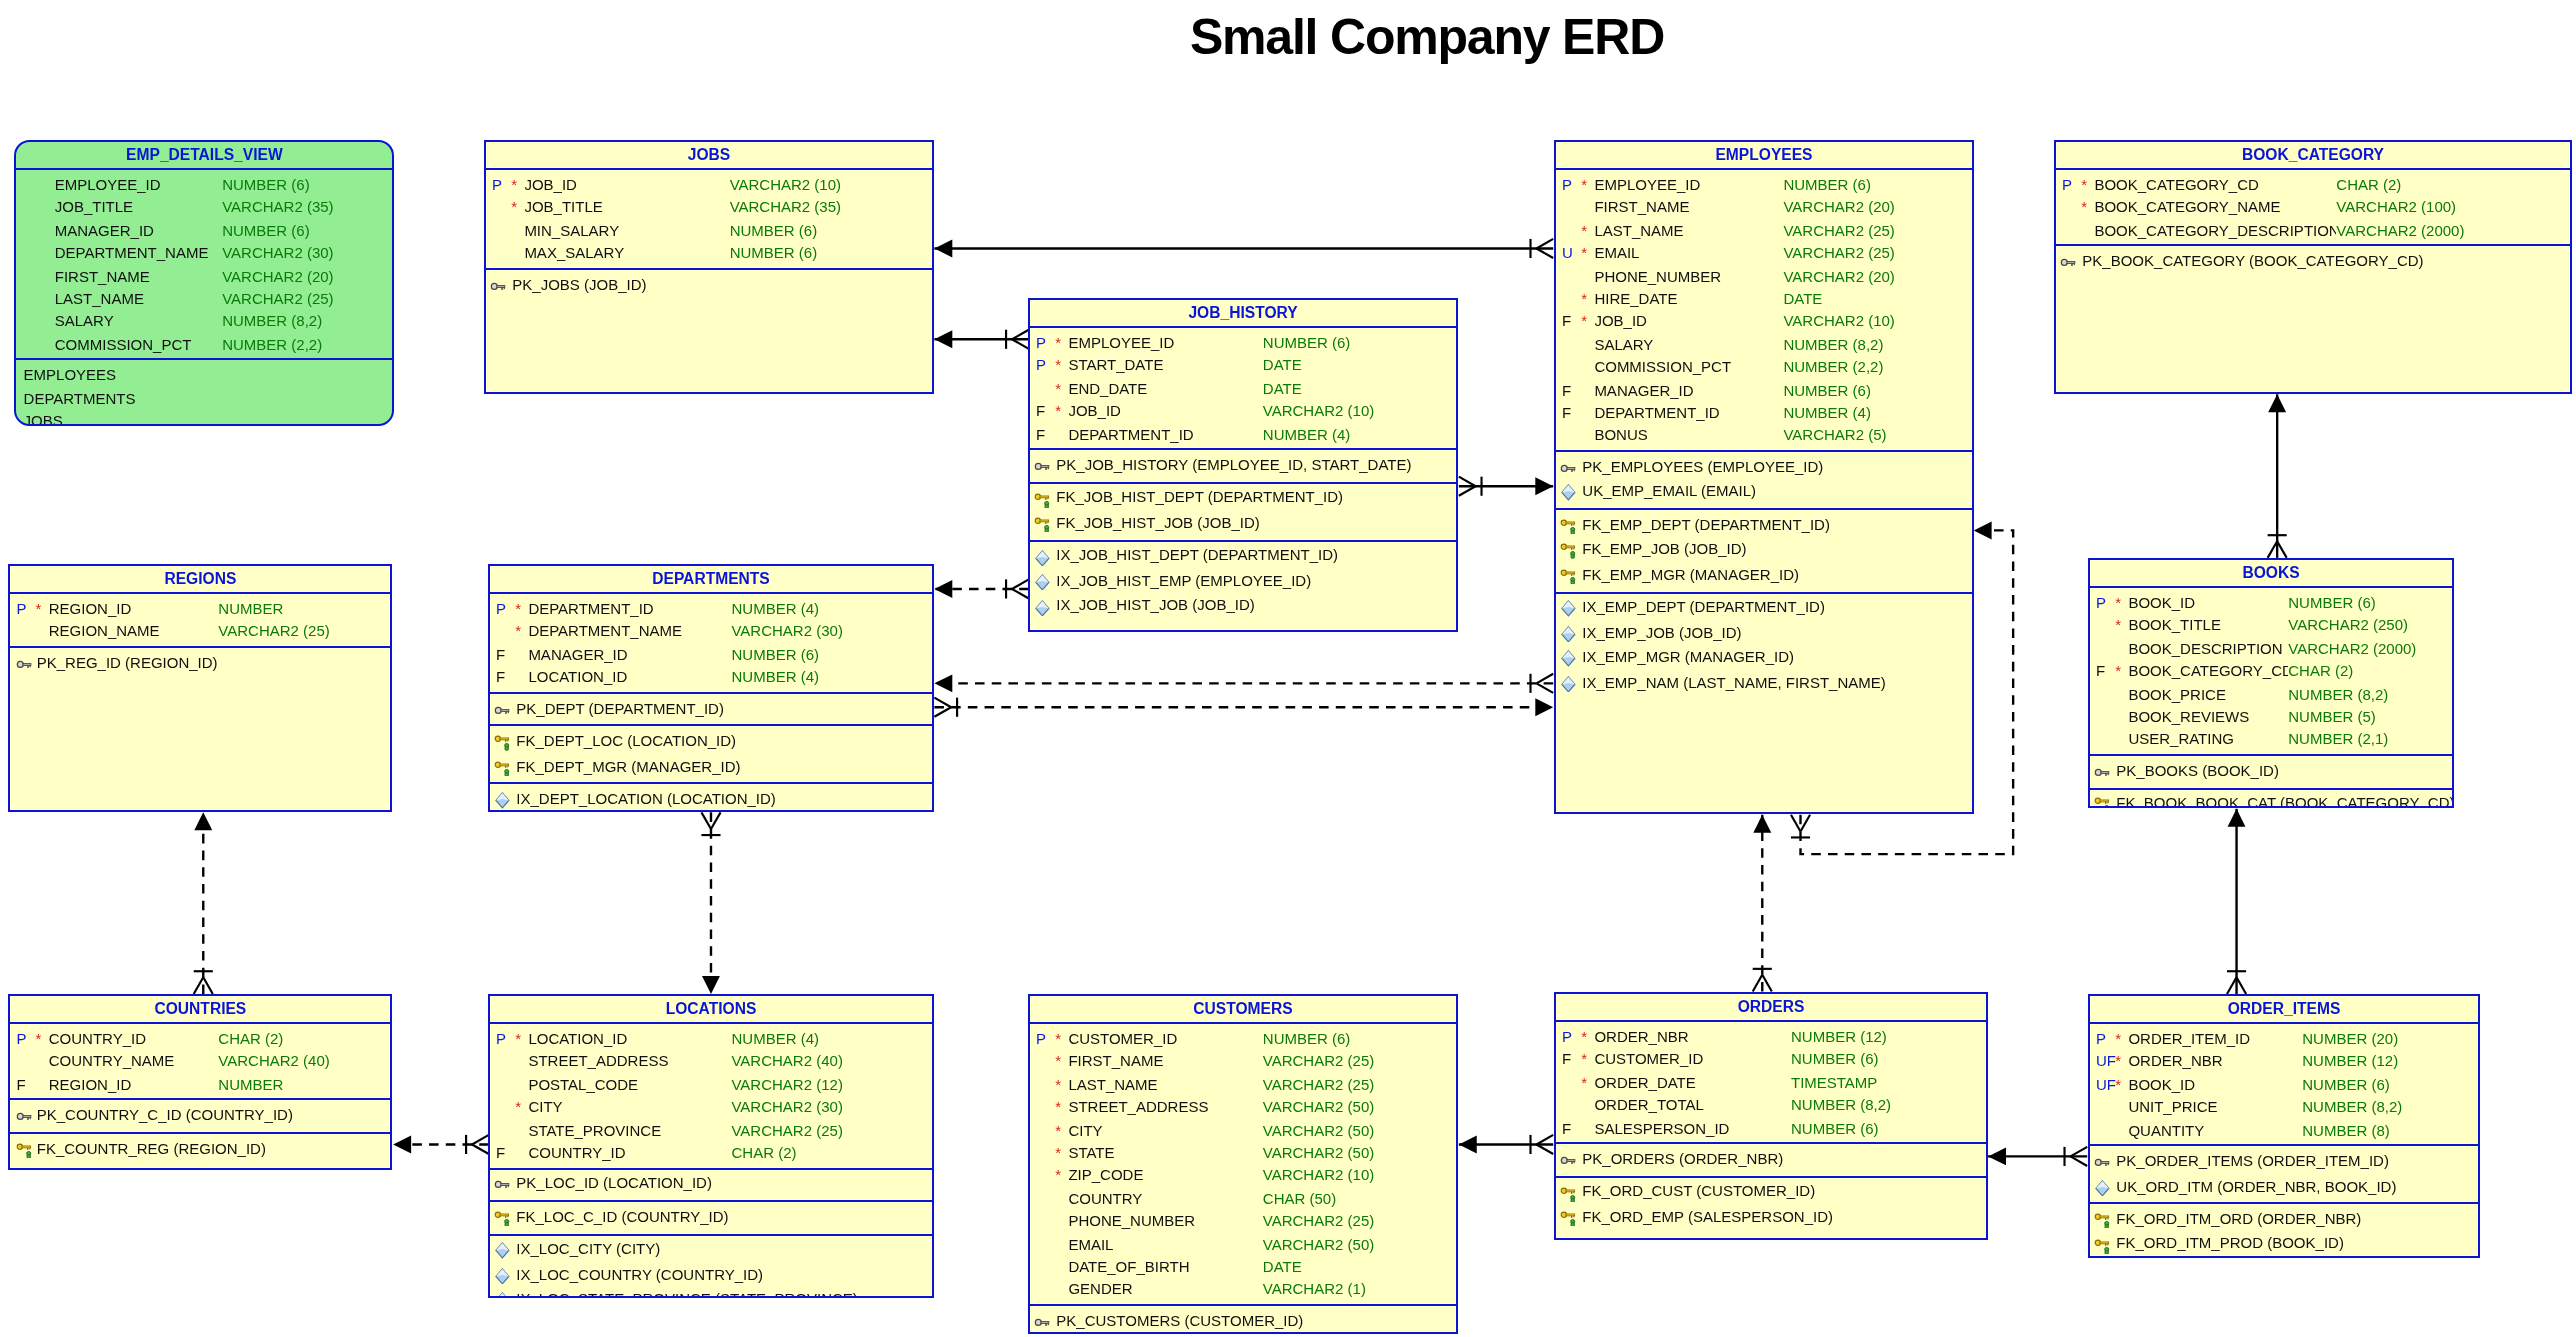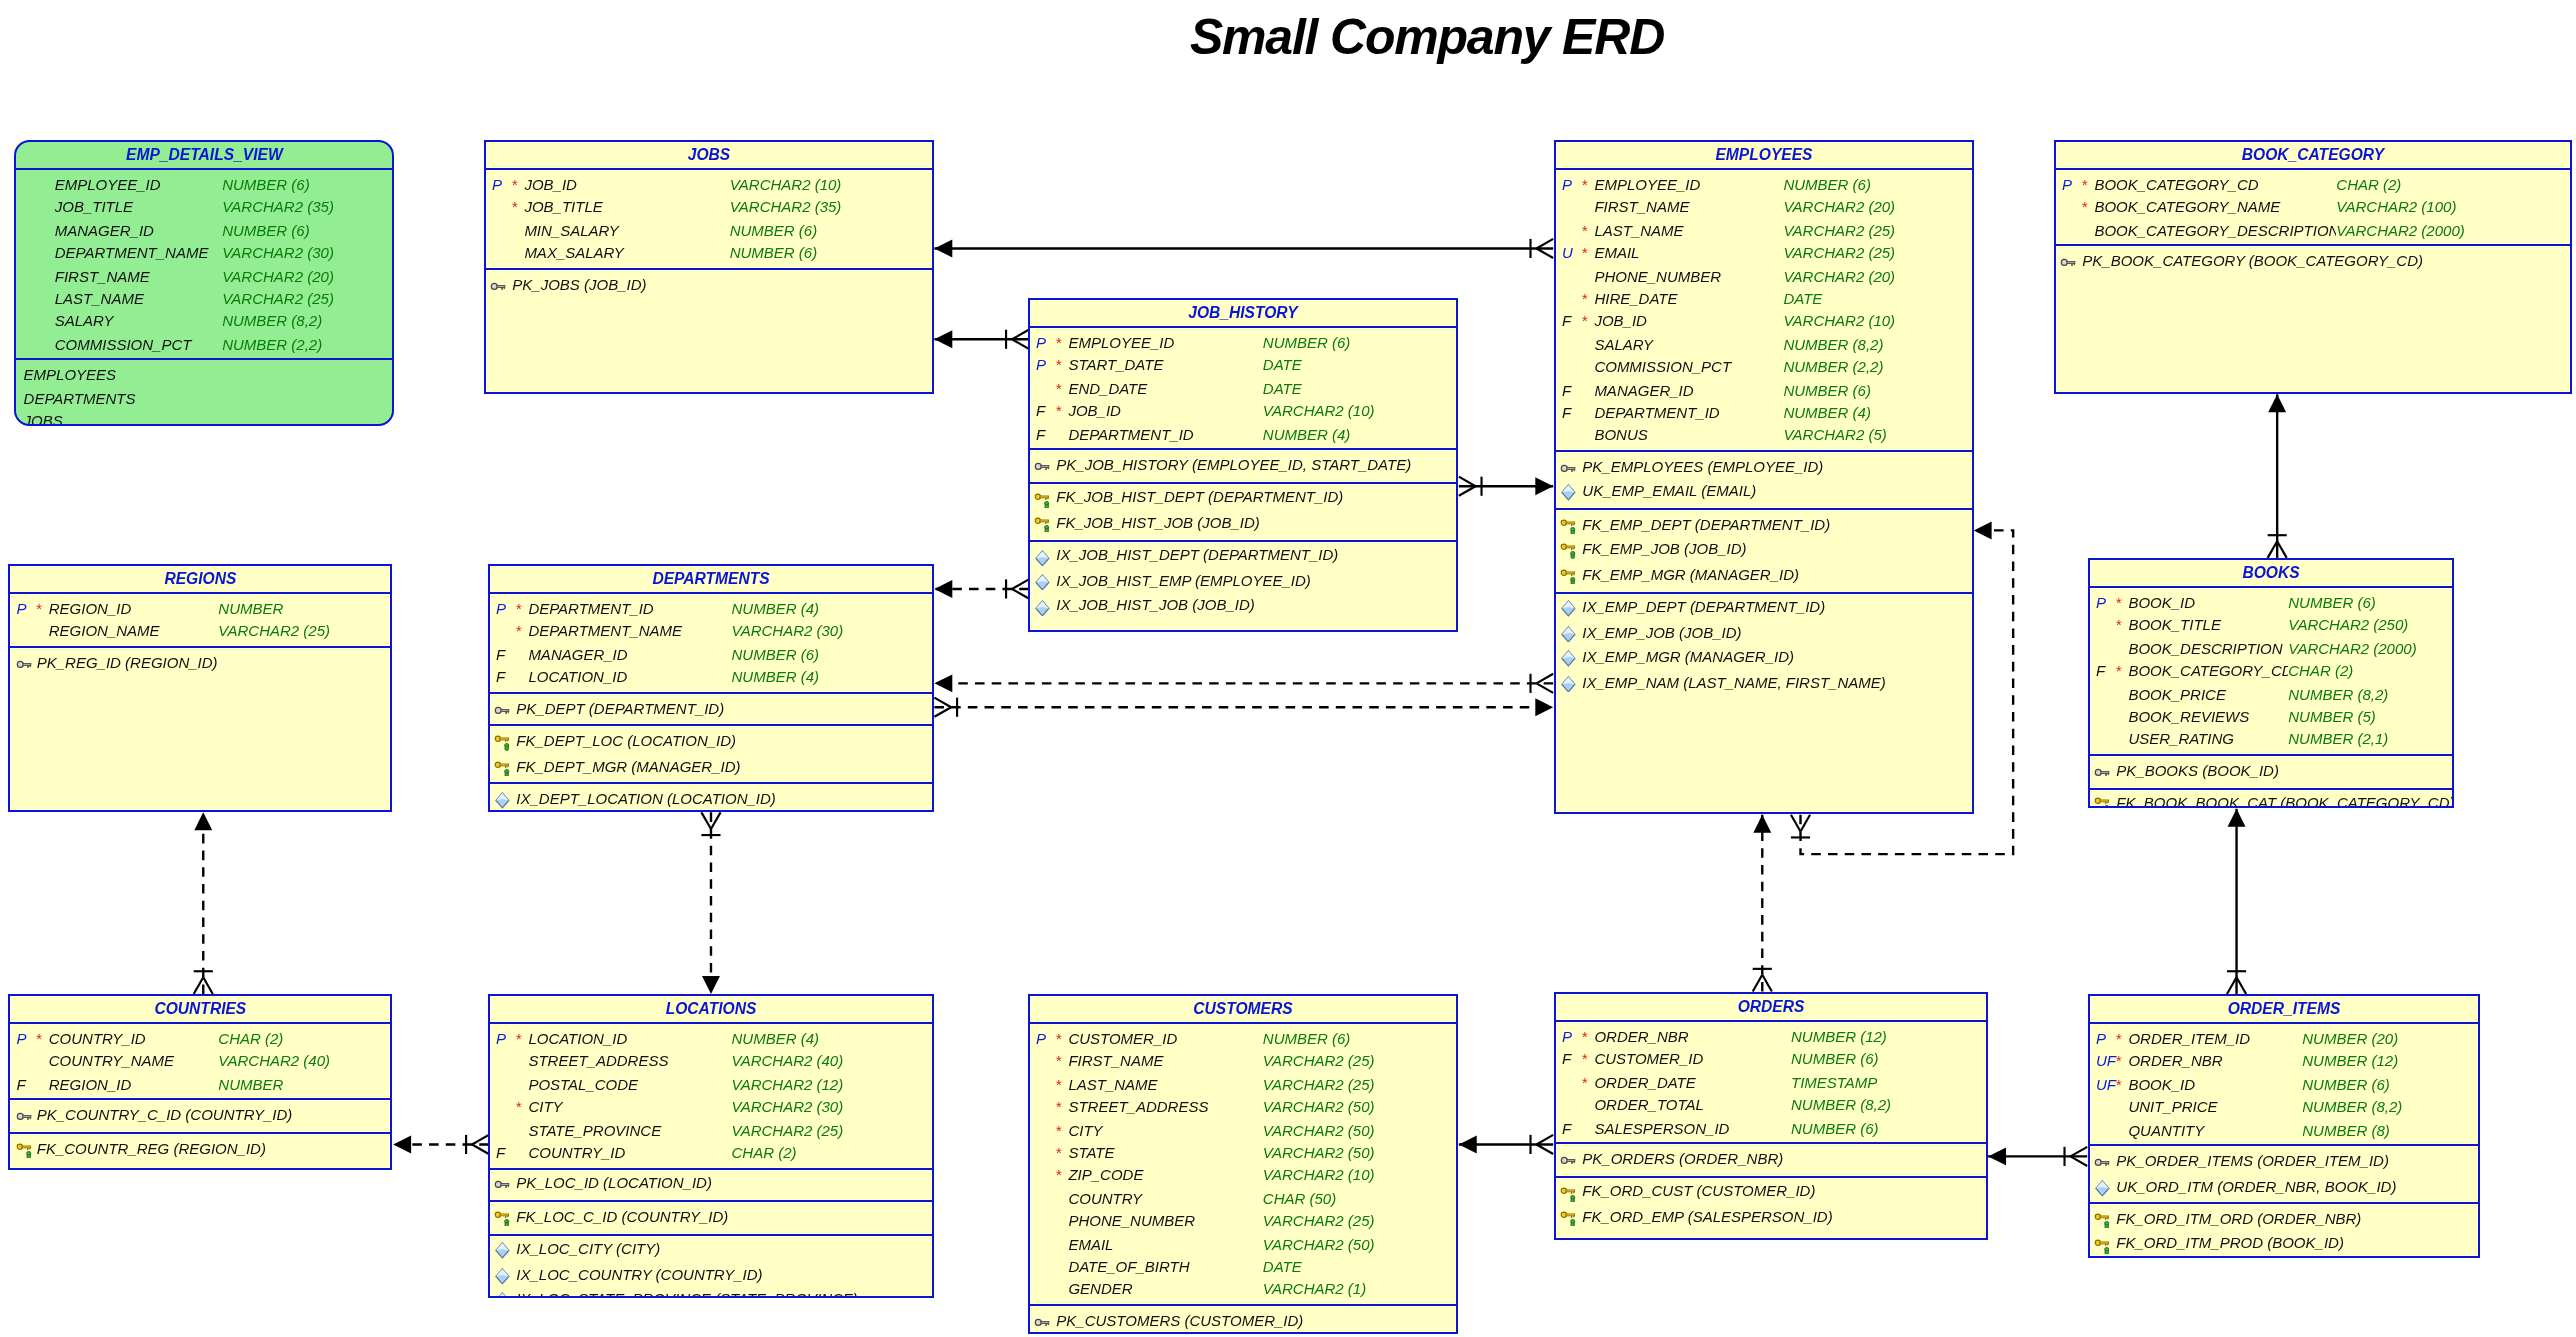--- a/index.html
+++ b/index.html
@@ -1,16 +1,16 @@
 <!DOCTYPE html>
 <html style="font-size:9.6px"><head>
 <meta charset="utf-8">
 <style>
   html,body{margin:0;padding:0;background:#ffffff;}
-  .viewport{width:2576px;height:1338px;overflow:hidden;position:relative;background:#fff;font-style:italic;}
+  .viewport{width:2576px;height:1338px;overflow:hidden;position:relative;background:#fff;}
   .stage{width:1288px;height:669px;position:relative;transform:scale(2);transform-origin:0 0;
          font-family:"Liberation Sans", sans-serif;}
   .diagram-title{position:absolute;top:3.6px;left:355px;width:717px;text-align:center;
     font-size:25px;font-weight:bold;color:#000;letter-spacing:-0.6px;
     font-family:"Liberation Sans", sans-serif;}
   #conn-layer{position:absolute;left:0;top:0;pointer-events:none;}
   .table{position:absolute;background:#ffffc6;border:1.2px solid #0a14d2;display:flex;
     flex-direction:column;box-sizing:border-box;overflow:hidden;font-size:7.5px;line-height:11.4px;}
   .table.view{background:#93ee93;border-radius:7.8px;}
   .t-title{font-weight:bold;color:#0814d8;text-align:center;font-size:7.8px;

